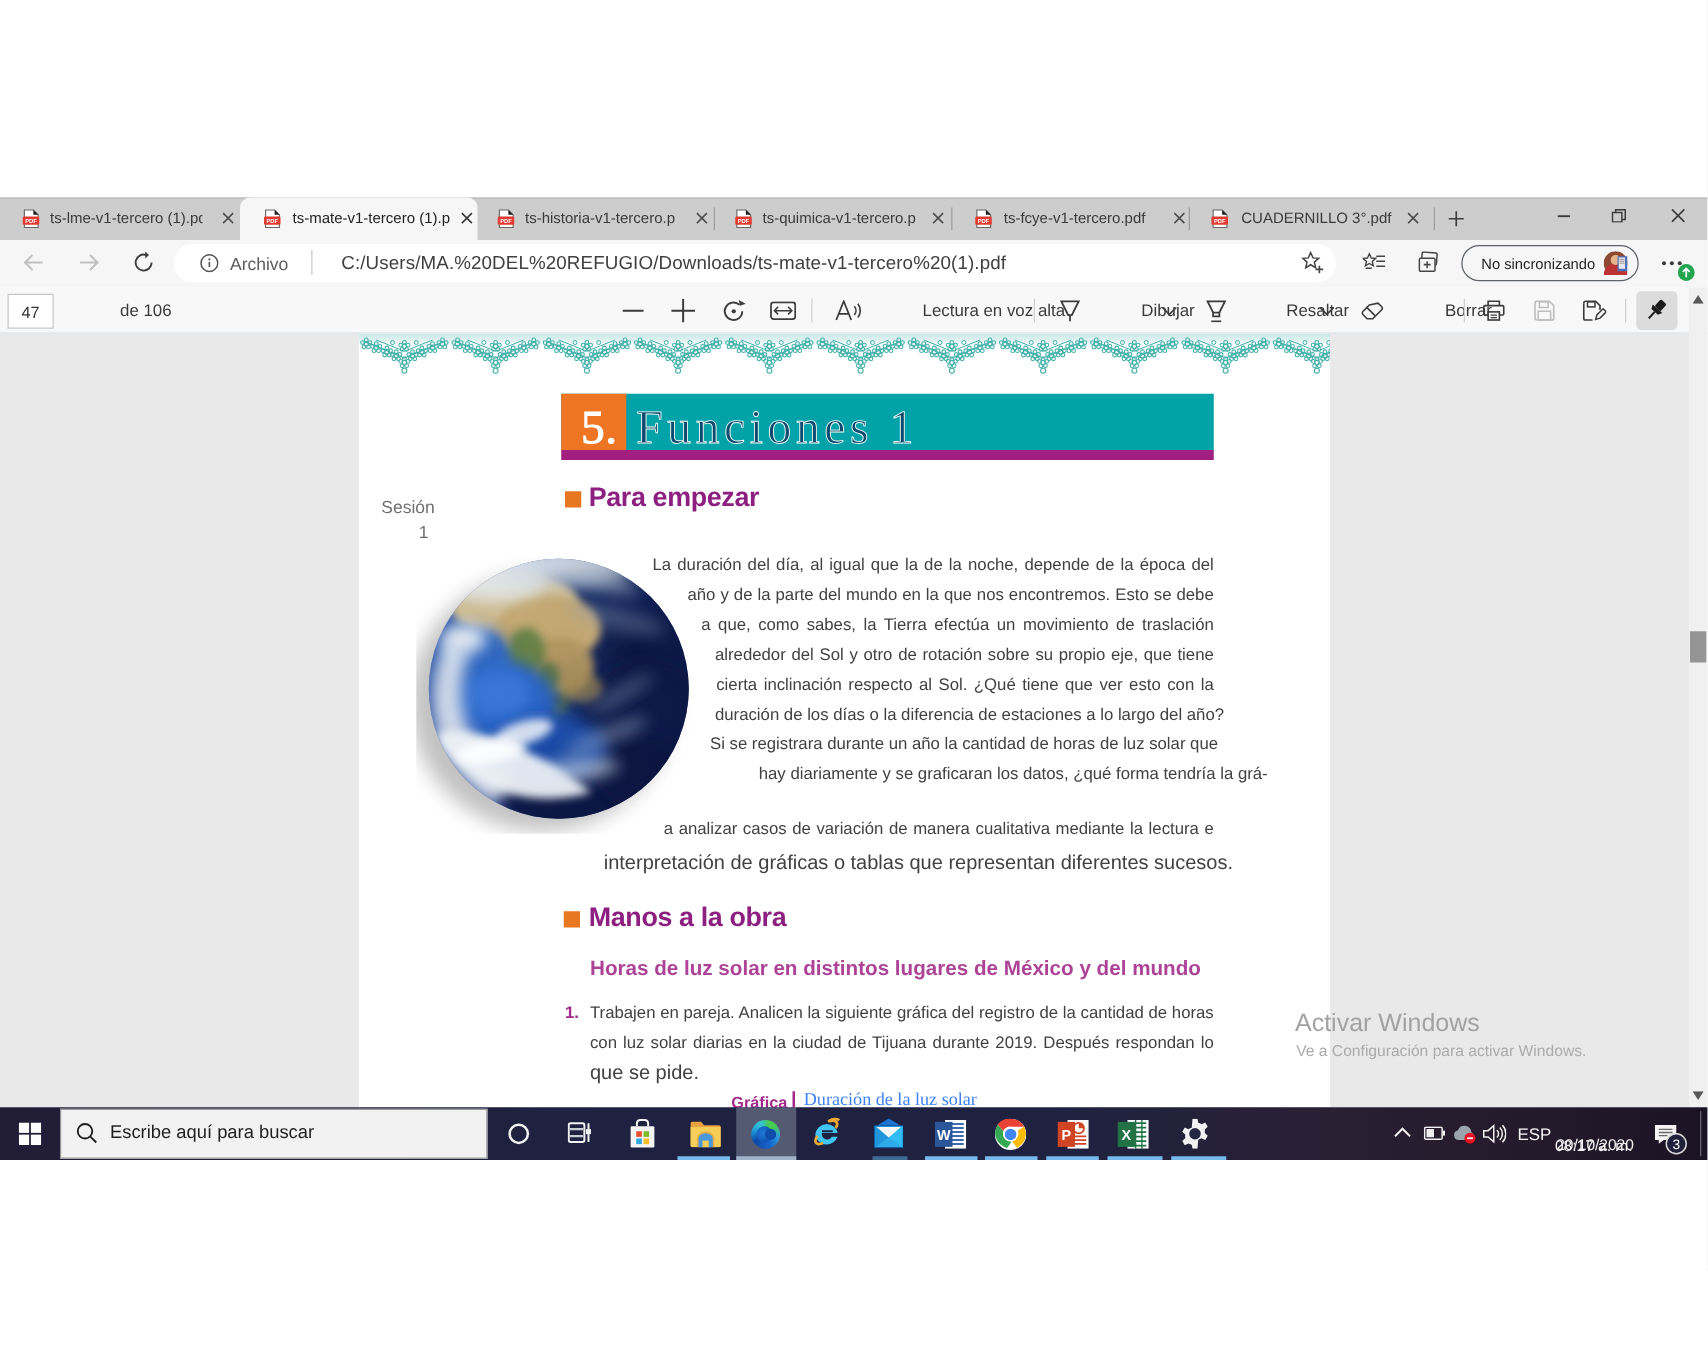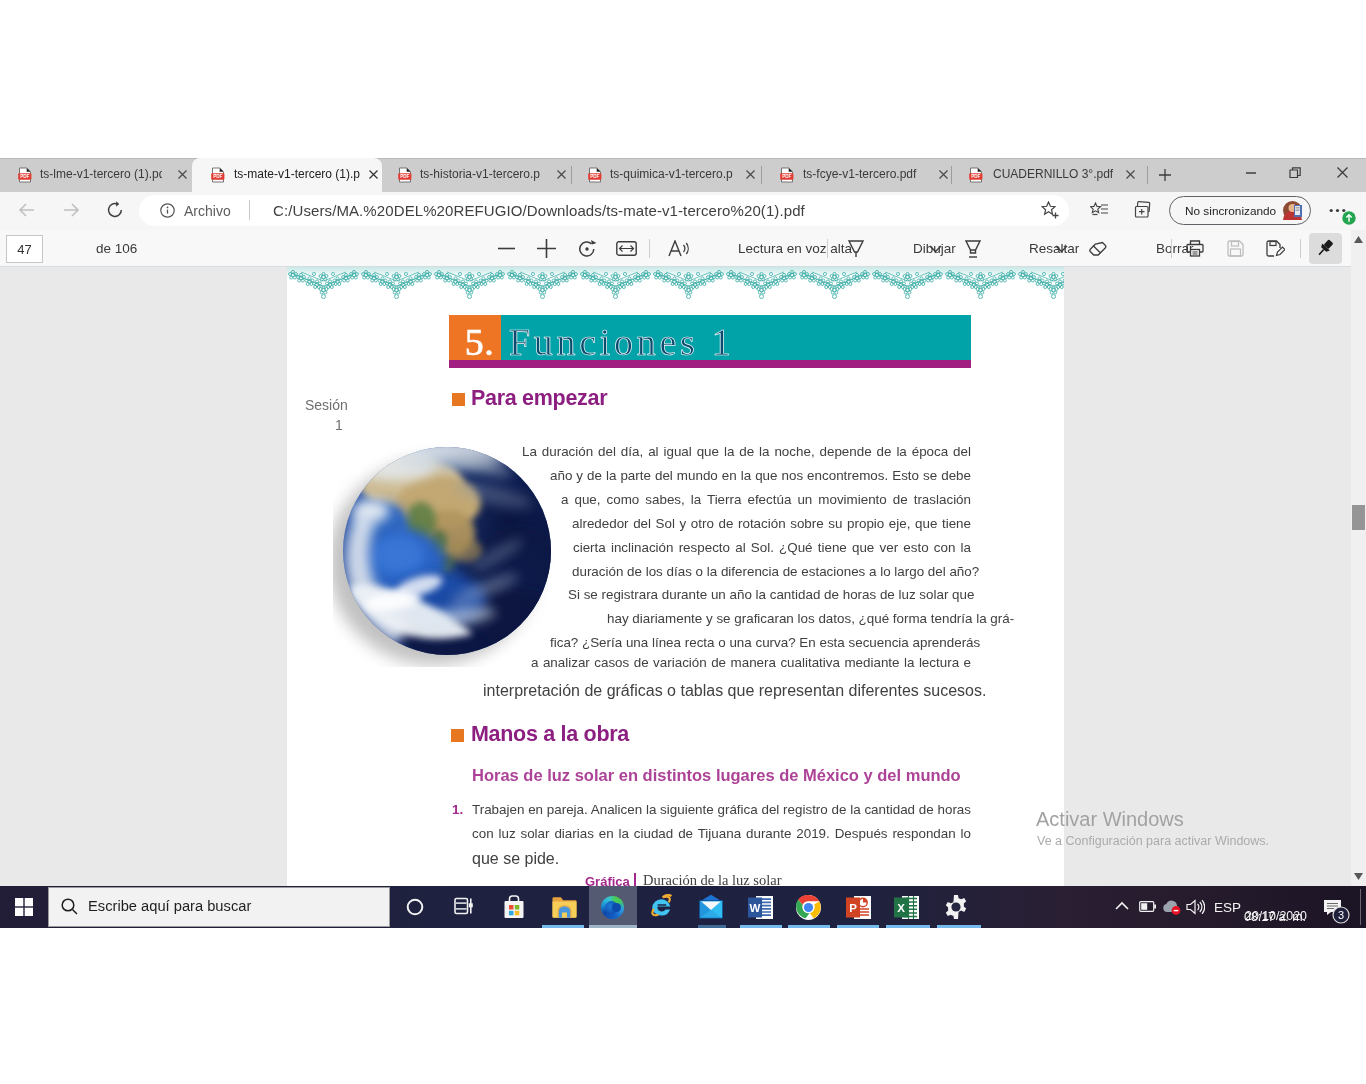--- a/index.html
+++ b/index.html
@@ -394,36 +394,35 @@
   </svg>
 
   <div class="jline" style="left:522px; top:444px;   width:449px;">La duración del día, al igual que la de la noche, depende de la época del</div>
   <div class="jline" style="left:550px; top:467.9px; width:421px;">año y de la parte del mundo en la que nos encontremos. Esto se debe</div>
   <div class="jline" style="left:561px; top:491.8px; width:410px;">a que, como sabes, la Tierra efectúa un movimiento de traslación</div>
   <div class="jline" style="left:572px; top:515.7px; width:399px;">alrededor del Sol y otro de rotación sobre su propio eje, que tiene</div>
   <div class="jline" style="left:573px; top:539.6px; width:398px;">cierta inclinación respecto al Sol. ¿Qué tiene que ver esto con la</div>
   <div class="jline" style="left:572px; top:563.5px; width:399px;">duración de los días o la diferencia de estaciones a lo largo del año?</div>
   <div class="jline" style="left:568px; top:587.4px; width:403px;">Si se registrara durante un año la cantidad de horas de luz solar que</div>
   <div class="jline" style="left:563px; top:611.3px; width:408px;padding-left:44px;">hay diariamente y se graficaran los datos, ¿qué forma tendría la grá-</div>
-  <div class="jline" style="left:550px; top:635.2px; width:421px;">fica? ¿Sería una línea recta o una curva? En esta secuencia aprenderás</div>
   <div class="jline" style="left:531px; top:655px; width:440px;">a analizar casos de variación de manera cualitativa mediante la lectura e</div>
   <div class="pline" style="left:483px; top:683px;">interpretación de gráficas o tablas que representan diferentes sucesos.</div>
 
   <div class="abs" style="left:451px; top:729px; width:13px; height:13px; background:#e87722;"></div>
   <div class="abs" style="left:471px; top:722px; font-size:21.5px; font-weight:bold; color:#8c1f80; letter-spacing:-0.3px;">Manos a la obra</div>
   <div class="abs" style="left:472px; top:766px; font-size:16.5px; font-weight:bold; color:#ad4397; letter-spacing:0px;">Horas de luz solar en distintos lugares de México y del mundo</div>
 
   <div class="abs" style="left:452px; top:802px; font-size:13.4px; font-weight:bold; color:#a3298c;">1.</div>
   <div class="jline" style="left:472px; top:802px; width:499px;">Trabajen en pareja. Analicen la siguiente gráfica del registro de la cantidad de horas</div>
   <div class="jline" style="left:472px; top:826.4px; width:499px;">con luz solar diarias en la ciudad de Tijuana durante 2019. Después respondan lo</div>
   <div class="pline" style="left:472px; top:850.8px;">que se pide.</div>
 
   <div class="abs" style="left:585px; top:874px; font-size:13px; font-weight:bold; color:#a3298c;">Gráfica</div>
   <div class="abs" style="left:634px; top:873px; width:1.5px; height:13px; background:#a3298c;"></div>
-  <div class="abs" style="left:643px; top:872px; font-size:14.5px; font-family:'Liberation Serif',serif; color:#404040;text-align:right;">Duración de la luz solar</div>
+  <div class="abs" style="left:643px; top:872px; font-size:14.5px; font-family:'Liberation Serif',serif; color:#3b82f6;text-align:right;">Duración de la luz solar</div>
 
   <div class="abs" style="left:1351px; top:230px; width:15px; height:656px; background:#f0f0f0;"></div>
   <svg class="abs" style="left:1354px; top:236px;" width="9" height="7" viewBox="0 0 9 7">
       <path d="M4.5 0L9 7H0z" fill="#585858"></path>
     </svg>
   <svg class="abs" style="left:1354px; top:873px;" width="9" height="7" viewBox="0 0 9 7">
       <path d="M4.5 7L0 0h9z" fill="#585858"></path>
     </svg>
   <div class="abs" style="left:1352px; top:505px; width:13px; height:25px; background:#959595;"></div>
 

